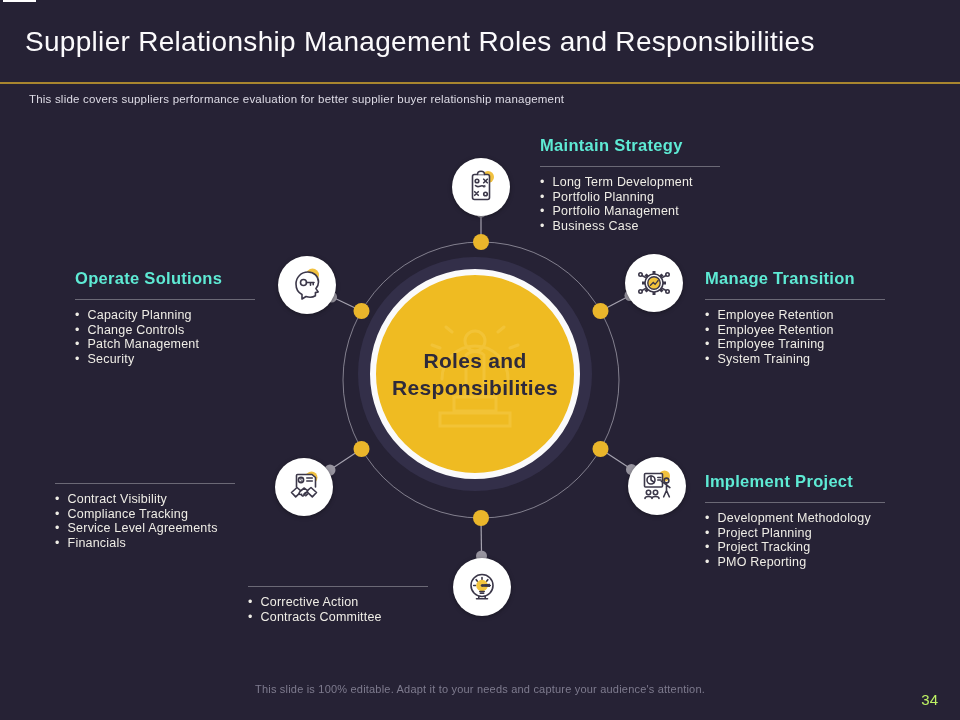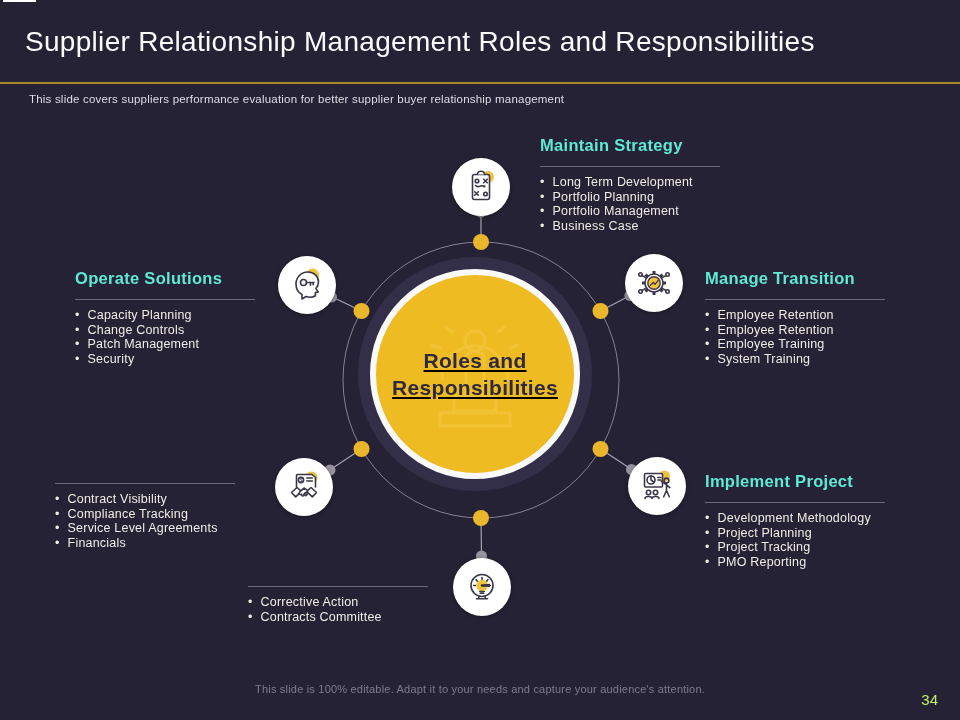--- a/index.html
+++ b/index.html
@@ -15,21 +15,21 @@
   .divider{position:absolute;left:0;top:82px;width:960px;height:2px;background:#A8862F;}
   .subtitle{
     position:absolute;left:25px;top:89px;margin:4px;color:#DFDDE7;
     font-size:11.5px;letter-spacing:.2px;
   }
   .overlay{position:absolute;left:0;top:0;width:960px;height:720px;}
 
   .center-node{
     position:absolute;left:370px;top:269px;width:198px;height:198px;border-radius:50%;
     background:#EFBB22;border:6px solid #FAFAFB;box-shadow:0 0 0 12px #332F49;
-    display:flex;align-items:center;justify-content:center;text-decoration:underline;
+    display:flex;align-items:center;justify-content:center;
   }
   .center-watermark{position:absolute;left:0;top:0;width:198px;height:198px;opacity:.5;}
   .center-label{
     position:relative;text-align:center;color:#2E2A3B;font-size:21px;
     font-weight:bold;line-height:1.3;letter-spacing:.3px;
   }
   .center-label span{display:block;}
 
   .icon-node{
     position:absolute;width:58px;height:58px;border-radius:50%;background:#ffffff;

